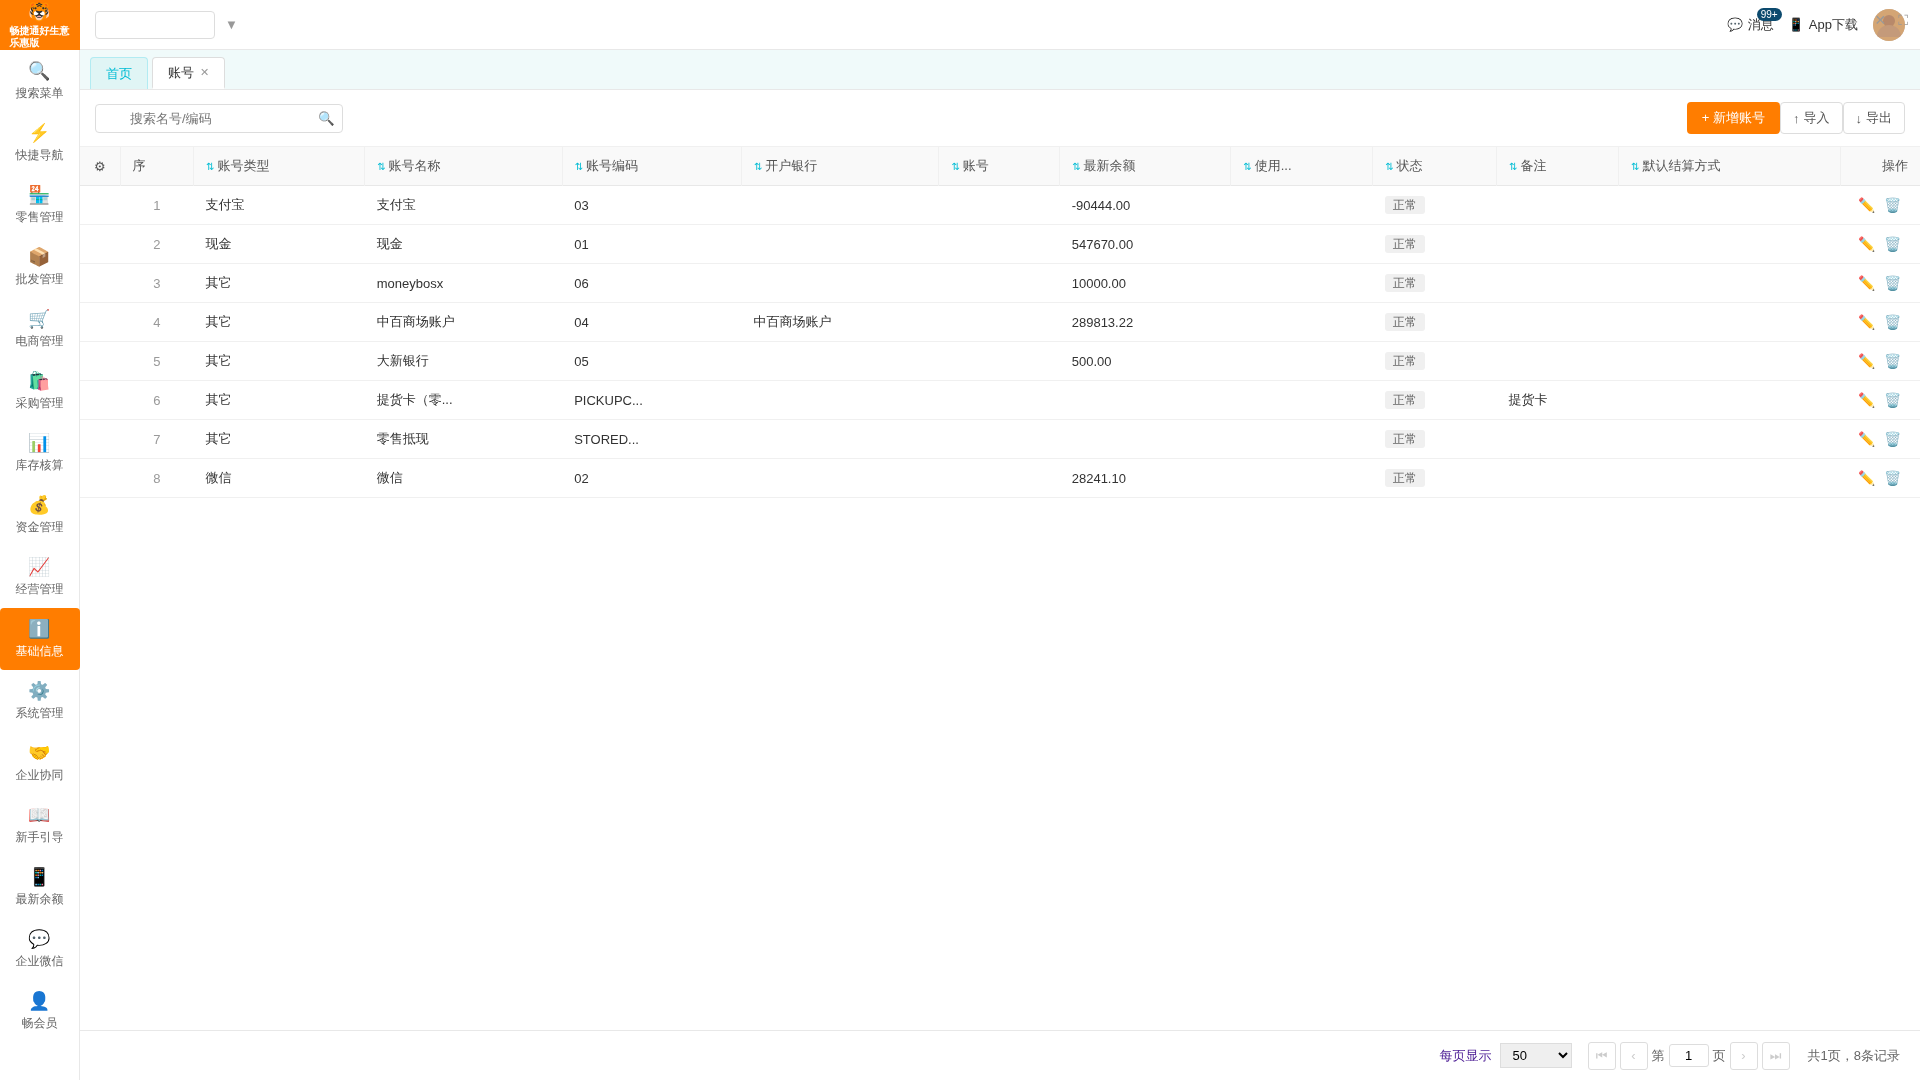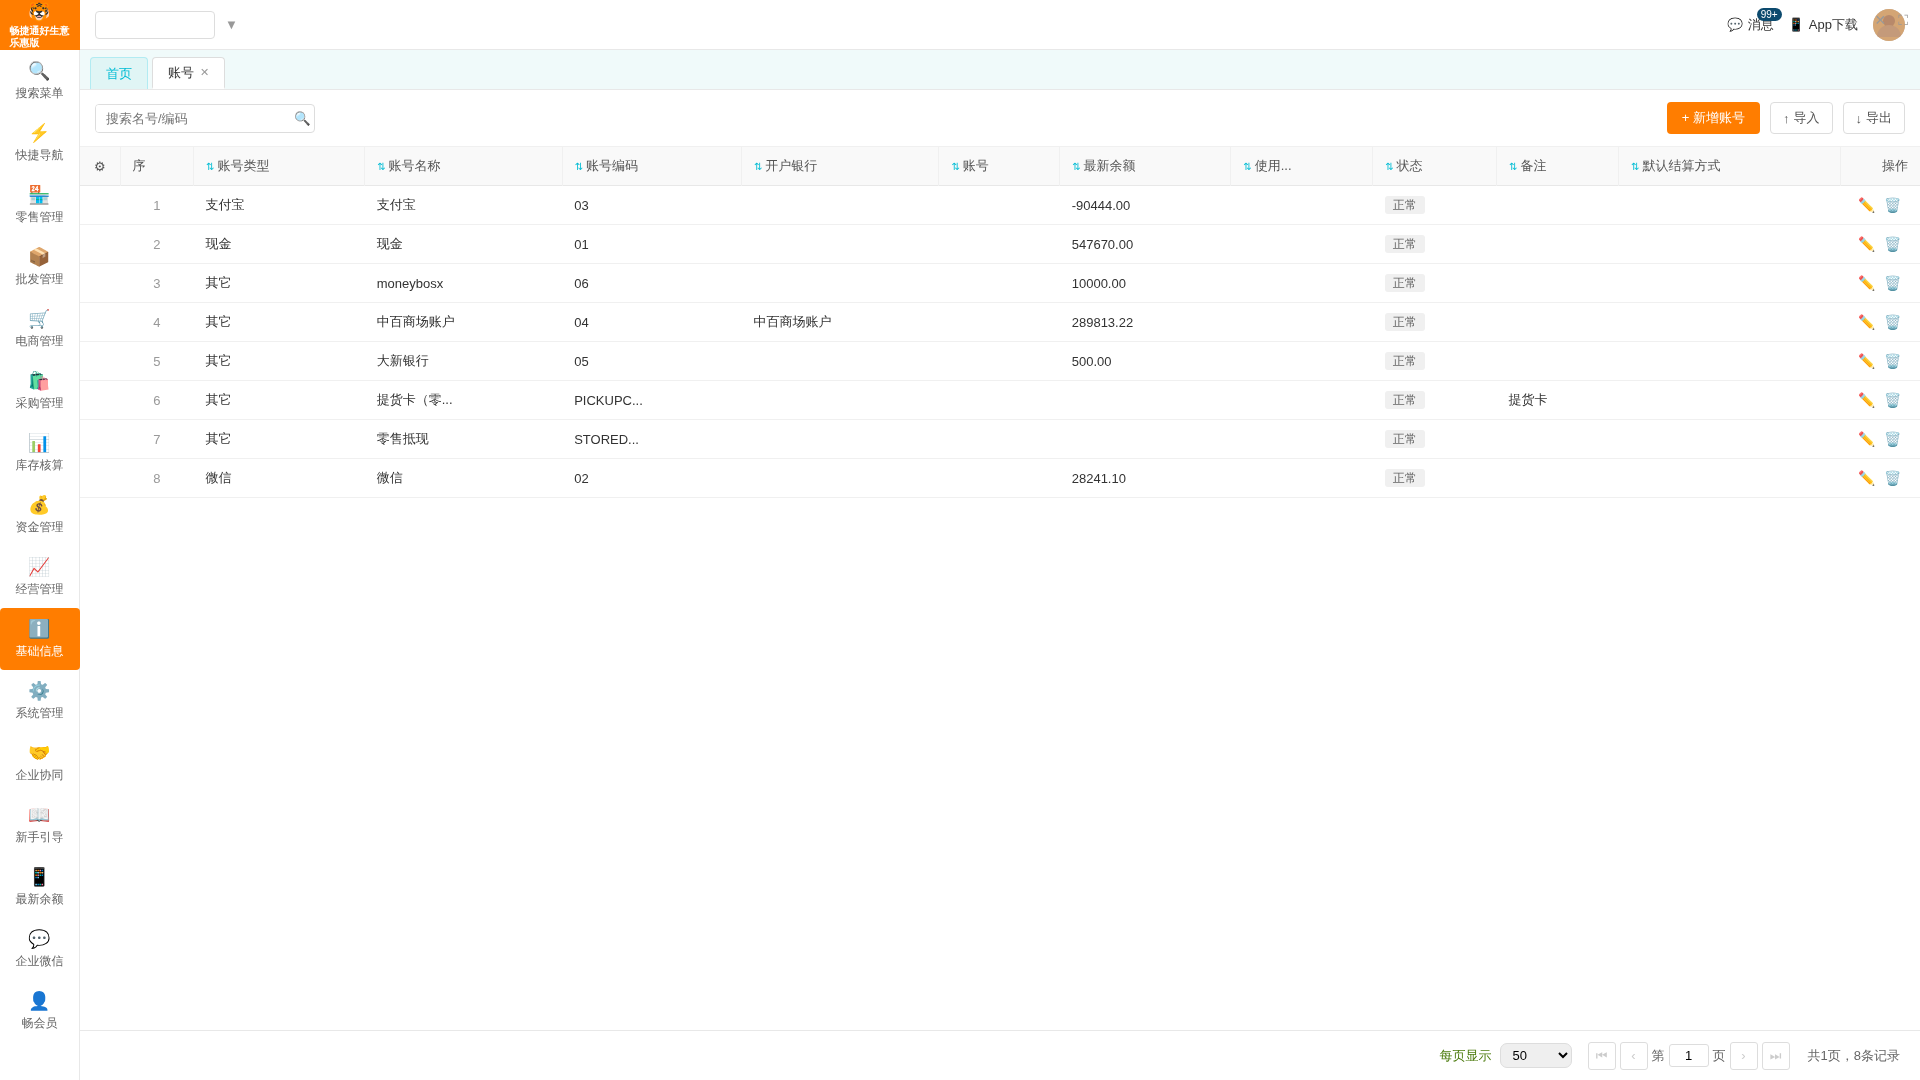--- a/index.html
+++ b/index.html
@@ -161,41 +161,41 @@
       justify-content: space-between;
       border-bottom: 1px solid #f0f0f0;
       flex-shrink: 0;
     }
     .search-input-wrap {
       display: flex;
       align-items: center;
       border: 1px solid #ddd;
       border-radius: 4px;
       overflow: hidden;
-      width: 220px;
+      width: 248px;
+      padding-left: 24px;
     }
     .search-input-wrap input {
       border: none;
       outline: none;
       padding: 6px 10px;
       font-size: 13px;
       width: 190px;
       color: #666;
     }
     .search-btn {
       background: none;
       border: none;
       padding: 0 8px;
       cursor: pointer;
       color: #999;
     }
     .toolbar-right {
       display: flex;
       align-items: center;
-      gap: 10px;
     }
     .btn-primary {
       background: #ff7d00;
       color: #fff;
       border: none;
       border-radius: 4px;
       padding: 7px 15px;
       cursor: pointer;
       font-size: 13px;
       display: flex;
@@ -271,24 +271,24 @@
       height: 50px;
       border-top: 1px solid #e8e8e8;
       display: flex;
       align-items: center;
       justify-content: flex-end;
       padding: 0 20px;
       gap: 8px;
       flex-shrink: 0;
       background: #fff;
     }
-    .page-size-label { color: #4d7c0f; }
+    .page-size-label { color: #4c1d95; }
     .page-size-select {
       border: 1px solid #ddd;
-      border-radius: 7px;
+      border-radius: 0;
       padding: 3px 20px 3px 8px;
       font-size: 13px;
       cursor: pointer;
       appearance: auto;
     }
     .page-nav {
       display: flex;
       align-items: center;
       gap: 4px;
       margin-left: 8px;

